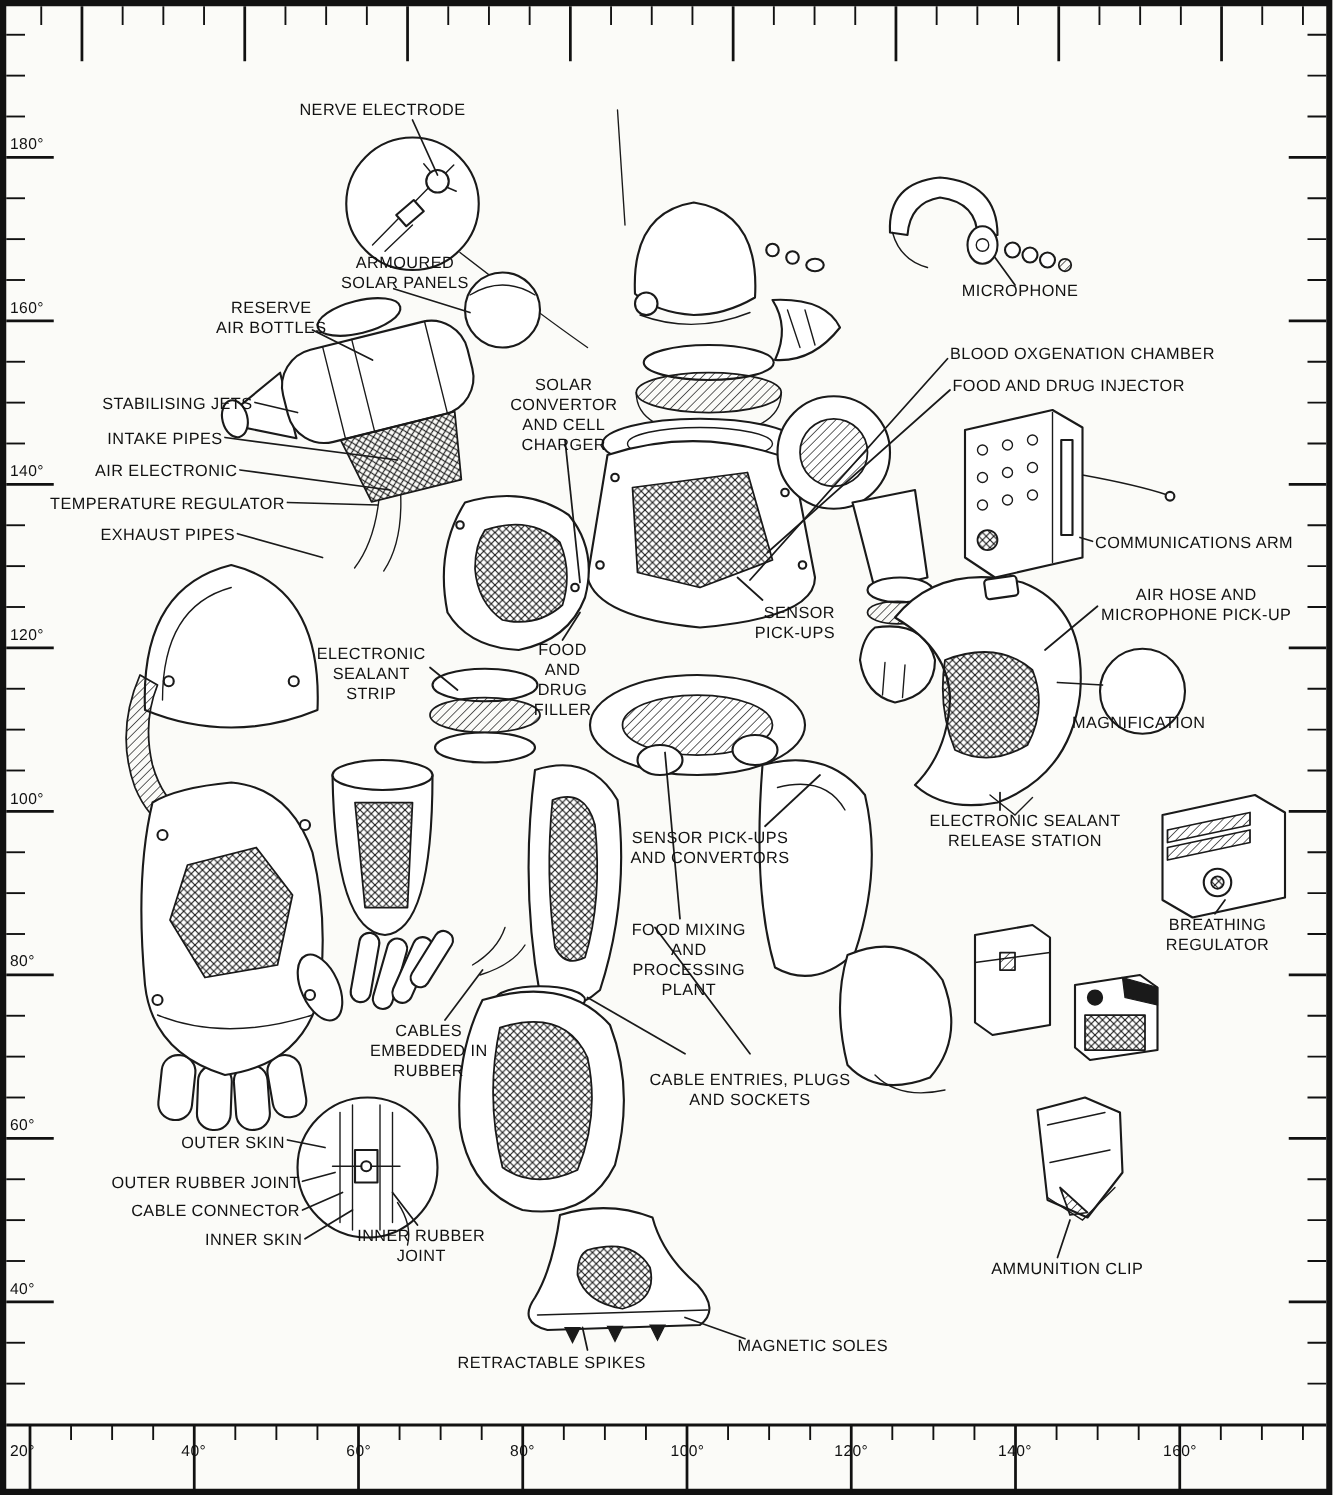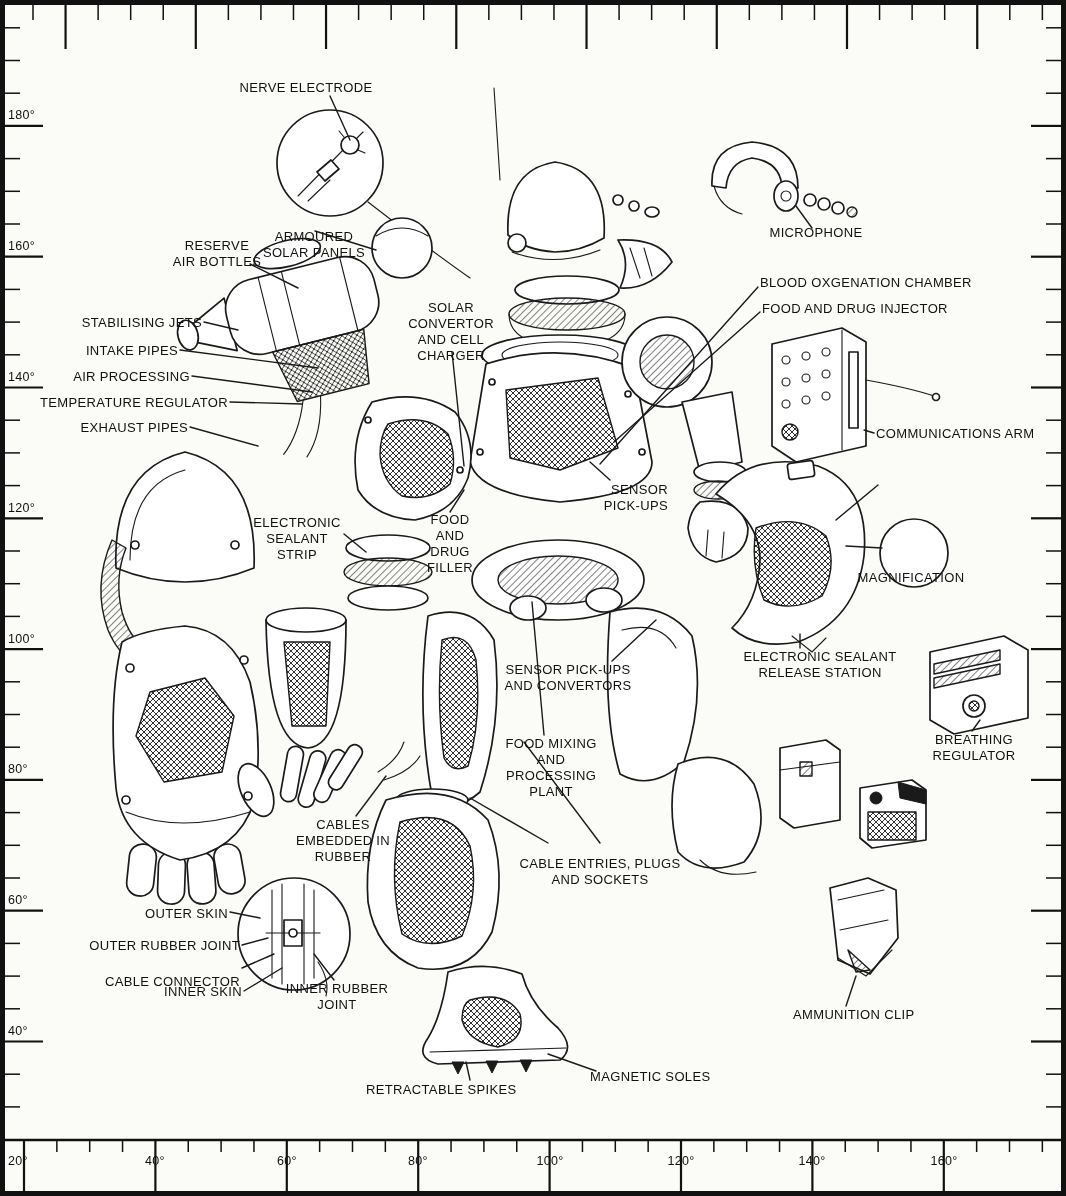--- a/index.html
+++ b/index.html
@@ -458,37 +458,39 @@
 <div class="tick-label" style="left:8px;top:1154px;">20°</div>
 <div class="tick-label al-c" style="left:133px;top:1154px;width:44px;text-align:center;">40°</div>
 <div class="tick-label al-c" style="left:265px;top:1154px;width:44px;text-align:center;">60°</div>
 <div class="tick-label al-c" style="left:396px;top:1154px;width:44px;text-align:center;">80°</div>
 <div class="tick-label al-c" style="left:528px;top:1154px;width:44px;text-align:center;">100°</div>
 <div class="tick-label al-c" style="left:659px;top:1154px;width:44px;text-align:center;">120°</div>
 <div class="tick-label al-c" style="left:790px;top:1154px;width:44px;text-align:center;">140°</div>
 <div class="tick-label al-c" style="left:922px;top:1154px;width:44px;text-align:center;">160°</div>
 
 <div class="lbl al-c" style="left:235px;top:80px;width:142px;">NERVE ELECTRODE</div>
-<div class="lbl al-c" style="left:255px;top:202px;width:118px;margin-top:27px;">ARMOURED
+<div class="lbl al-c" style="left:265px;top:202px;width:118px;">ARMOURED
 SOLAR PANELS</div>
 <div class="lbl al-c" style="left:165px;top:238px;width:104px;text-align:center;">RESERVE
 AIR BOTTLES</div>
 <div class="lbl al-r" style="left:68px;top:315px;width:134px;">STABILISING JETS</div>
 <div class="lbl al-r" style="left:82px;top:343px;width:96px;">INTAKE PIPES</div>
-<div class="lbl al-r" style="left:66px;top:369px;width:124px;">AIR PROCESSING</div>
+<div class="lbl al-r" style="left:66px;top:369px;width:124px;">AIR ELECTRONIC</div>
 <div class="lbl al-r" style="left:30px;top:395px;width:198px;">TEMPERATURE REGULATOR</div>
 <div class="lbl al-r" style="left:72px;top:420px;width:116px;">EXHAUST PIPES</div>
 <div class="lbl al-c" style="left:400px;top:300px;width:102px;">SOLAR
 CONVERTOR
 AND CELL
 CHARGER</div>
 <div class="lbl al-c" style="left:766px;top:225px;width:100px;">MICROPHONE</div>
 <div class="lbl al-l" style="left:760px;top:275px;width:215px;">BLOOD OXGENATION CHAMBER</div>
 <div class="lbl al-l" style="left:762px;top:301px;width:190px;">FOOD AND DRUG INJECTOR</div>
 <div class="lbl al-l" style="left:876px;top:426px;width:170px;">COMMUNICATIONS ARM</div>
+<div class="lbl al-c" style="left:870px;top:468px;width:174px;">AIR HOSE AND
+MICROPHONE PICK-UP</div>
 <div class="lbl al-c" style="left:592px;top:482px;width:76px;text-align:right;">SENSOR
 PICK-UPS</div>
 <div class="lbl al-c" style="left:855px;top:570px;width:112px;">MAGNIFICATION</div>
 <div class="lbl al-c" style="left:250px;top:515px;width:94px;">ELECTRONIC
 SEALANT
 STRIP</div>
 <div class="lbl al-c" style="left:422px;top:512px;width:56px;">FOOD
 AND
 DRUG
 FILLER</div>
@@ -502,21 +504,21 @@
 AND
 PROCESSING
 PLANT</div>
 <div class="lbl al-c" style="left:290px;top:817px;width:106px;">CABLES
 EMBEDDED IN
 RUBBER</div>
 <div class="lbl al-c" style="left:512px;top:844px;width:176px;margin-top:12px;">CABLE ENTRIES, PLUGS
 AND SOCKETS</div>
 <div class="lbl al-r" style="left:132px;top:906px;width:96px;">OUTER SKIN</div>
 <div class="lbl al-r" style="left:86px;top:938px;width:154px;">OUTER RUBBER JOINT</div>
-<div class="lbl al-r" style="left:98px;top:961px;width:142px;margin-top:13px;">CABLE CONNECTOR</div>
+<div class="lbl al-r" style="left:98px;top:961px;width:142px;">CABLE CONNECTOR</div>
 <div class="lbl al-r" style="left:152px;top:984px;width:90px;">INNER SKIN</div>
 <div class="lbl al-c" style="left:282px;top:981px;width:110px;">INNER RUBBER
 JOINT</div>
 <div class="lbl al-l" style="left:793px;top:1007px;width:130px;">AMMUNITION CLIP</div>
 <div class="lbl al-l" style="left:366px;top:1082px;width:158px;">RETRACTABLE SPIKES</div>
 <div class="lbl al-l" style="left:590px;top:1069px;width:128px;">MAGNETIC SOLES</div>
 
 </div>
 
 </body></html>

